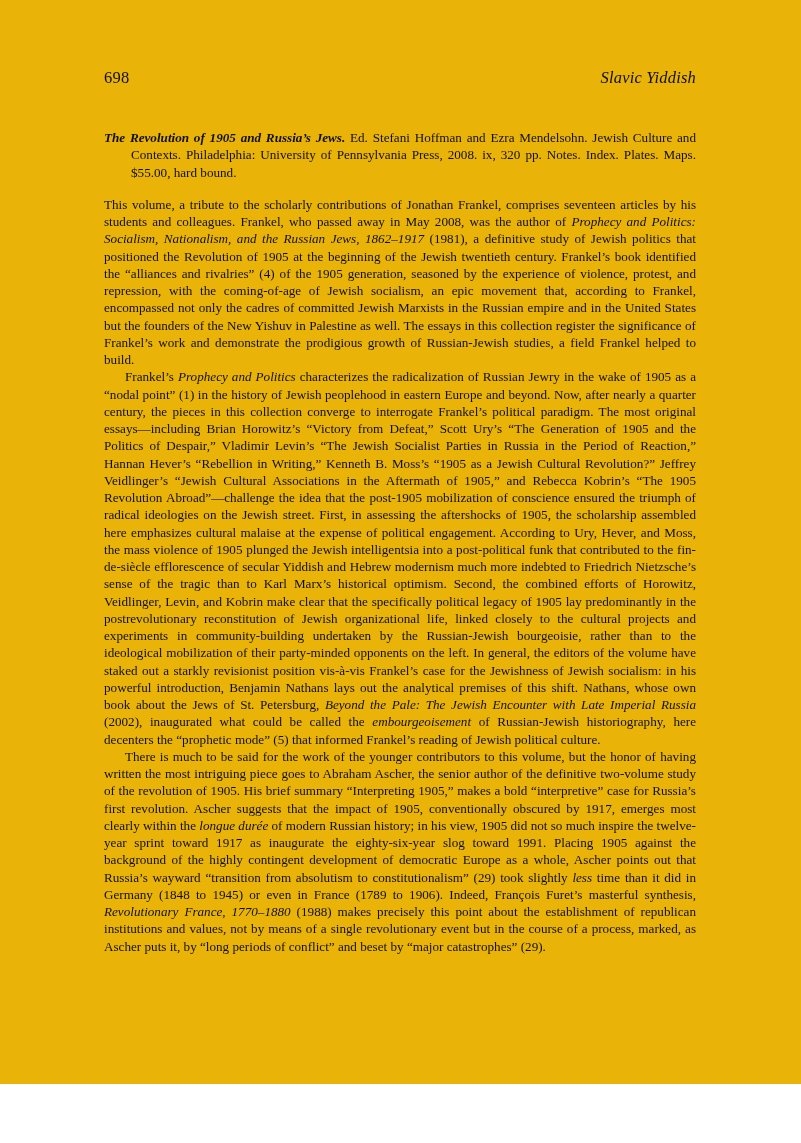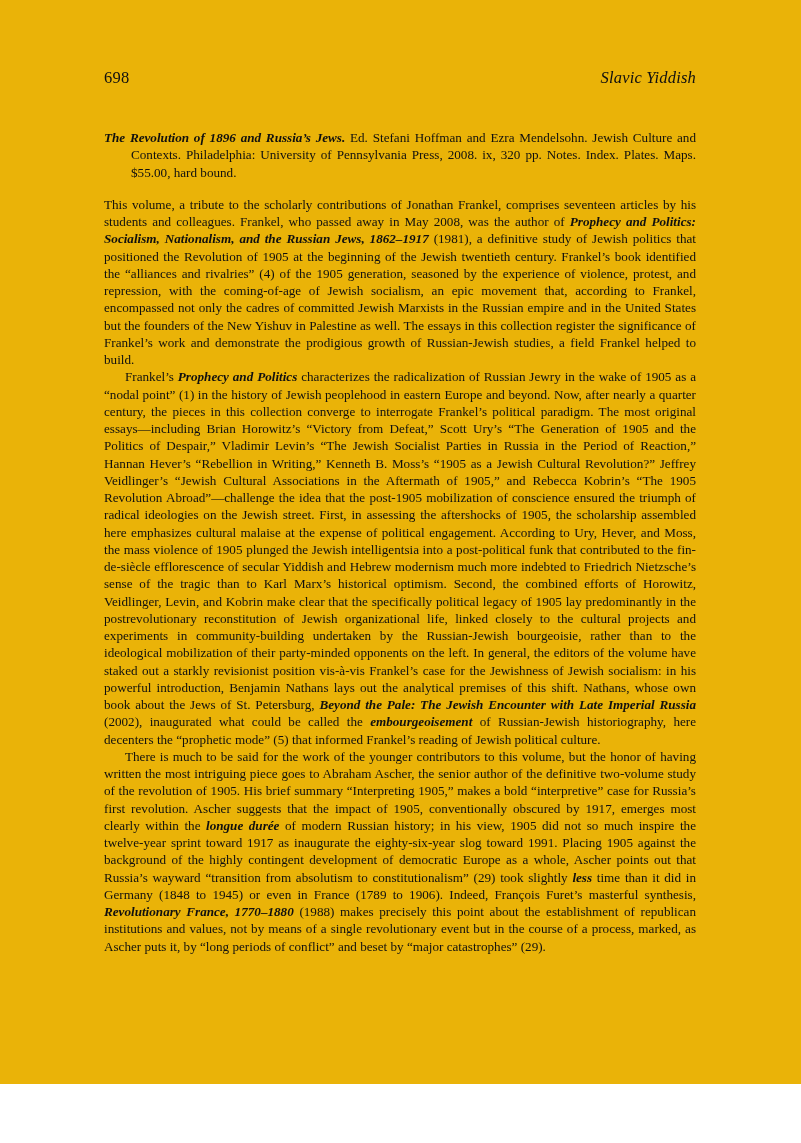--- a/index.html
+++ b/index.html
@@ -69,39 +69,38 @@
   p.body-para {
     margin: 0;
     text-indent: 0;
     text-align: justify;
   }
   p.body-para.indented {
     text-indent: 21px;
   }
   i, .ital {
     font-style: italic;
-    font-weight: bold;
   }
   .lastline {
     text-align: left;
   }
 </style>
 </head>
 <body>
 
 <div class="page">
 
   <div class="running-head">
     <span class="folio">698</span>
     <span class="journal-title">Slavic Yiddish</span>
   </div>
 
   <div class="textblock">
 
-    <p class="citation"><span class="work-title">The Revolution of 1896 and Russia’s Jews.</span><span> Ed. Stefani Hoffman and Ezra Mendelsohn. Jewish Culture and Contexts. Philadelphia: University of Pennsylvania Press, 2008. ix, 320 pp. Notes. Index. Plates. Maps. $55.00, hard bound.</span></p>
+    <p class="citation"><span class="work-title">The Revolution of 1905 and Russia’s Jews.</span><span> Ed. Stefani Hoffman and Ezra Mendelsohn. Jewish Culture and Contexts. Philadelphia: University of Pennsylvania Press, 2008. ix, 320 pp. Notes. Index. Plates. Maps. $55.00, hard bound.</span></p>
 
     <p class="body-para"><span>This volume, a tribute to the scholarly contributions of Jonathan Frankel, comprises seventeen articles by his students and colleagues. Frankel, who passed away in May 2008, was the author of </span><i>Prophecy and Politics: Socialism, Nationalism, and the Russian Jews, 1862–1917</i><span> (1981), a definitive study of Jewish politics that positioned the Revolution of 1905 at the beginning of the Jewish twentieth century. Frankel’s book identified the “alliances and rivalries” (4) of the 1905 generation, seasoned by the experience of violence, protest, and repression, with the coming-of-age of Jewish socialism, an epic movement that, according to Frankel, encompassed not only the cadres of committed Jewish Marxists in the Russian empire and in the United States but the founders of the New Yishuv in Palestine as well. The essays in this collection register the significance of Frankel’s work and demonstrate the prodigious growth of Russian-Jewish studies, a field Frankel helped to build.</span></p>
 
     <p class="body-para indented"><span>Frankel’s </span><i>Prophecy and Politics</i><span> characterizes the radicalization of Russian Jewry in the wake of 1905 as a “nodal point” (1) in the history of Jewish peoplehood in eastern Europe and beyond. Now, after nearly a quarter century, the pieces in this collection converge to interrogate Frankel’s political paradigm. The most original essays—including Brian Horowitz’s “Victory from Defeat,” Scott Ury’s “The Generation of 1905 and the Politics of Despair,” Vladimir Levin’s “The Jewish Socialist Parties in Russia in the Period of Reaction,” Hannan Hever’s “Rebellion in Writing,” Kenneth B. Moss’s “1905 as a Jewish Cultural Revolution?” Jeffrey Veidlinger’s “Jewish Cultural Associations in the Aftermath of 1905,” and Rebecca Kobrin’s “The 1905 Revolution Abroad”—challenge the idea that the post-1905 mobilization of conscience ensured the triumph of radical ideologies on the Jewish street. First, in assessing the aftershocks of 1905, the scholarship assembled here emphasizes cultural malaise at the expense of political engagement. According to Ury, Hever, and Moss, the mass violence of 1905 plunged the Jewish intelligentsia into a post-political funk that contributed to the fin-de-siècle efflorescence of secular Yiddish and Hebrew modernism much more indebted to Friedrich Nietzsche’s sense of the tragic than to Karl Marx’s historical optimism. Second, the combined efforts of Horowitz, Veidlinger, Levin, and Kobrin make clear that the specifically political legacy of 1905 lay predominantly in the postrevolutionary reconstitution of Jewish organizational life, linked closely to the cultural projects and experiments in community-building undertaken by the Russian-Jewish bourgeoisie, rather than to the ideological mobilization of their party-minded opponents on the left. In general, the editors of the volume have staked out a starkly revisionist position vis-à-vis Frankel’s case for the Jewishness of Jewish socialism: in his powerful introduction, Benjamin Nathans lays out the analytical premises of this shift. Nathans, whose own book about the Jews of St. Petersburg, </span><i>Beyond the Pale: The Jewish Encounter with Late Imperial Russia</i><span> (2002), inaugurated what could be called the </span><i>embourgeoisement</i><span> of Russian-Jewish historiography, here decenters the “prophetic mode” (5) that informed Frankel’s reading of Jewish political culture.</span></p>
 
     <p class="body-para indented lastline"><span>There is much to be said for the work of the younger contributors to this volume, but the honor of having written the most intriguing piece goes to Abraham Ascher, the senior author of the definitive two-volume study of the revolution of 1905. His brief summary “Interpreting 1905,” makes a bold “interpretive” case for Russia’s first revolution. Ascher suggests that the impact of 1905, conventionally obscured by 1917, emerges most clearly within the </span><i>longue durée</i><span> of modern Russian history; in his view, 1905 did not so much inspire the twelve-year sprint toward 1917 as inaugurate the eighty-six-year slog toward 1991. Placing 1905 against the background of the highly contingent development of democratic Europe as a whole, Ascher points out that Russia’s wayward “transition from absolutism to constitutionalism” (29) took slightly </span><i>less</i><span> time than it did in Germany (1848 to 1945) or even in France (1789 to 1906). Indeed, François Furet’s masterful synthesis, </span><i>Revolutionary France, 1770–1880</i><span> (1988) makes precisely this point about the establishment of republican institutions and values, not by means of a single revolutionary event but in the course of a process, marked, as Ascher puts it, by “long periods of conflict” and beset by “major catastrophes” (29).</span></p>
 
   </div>
 </div>
 

